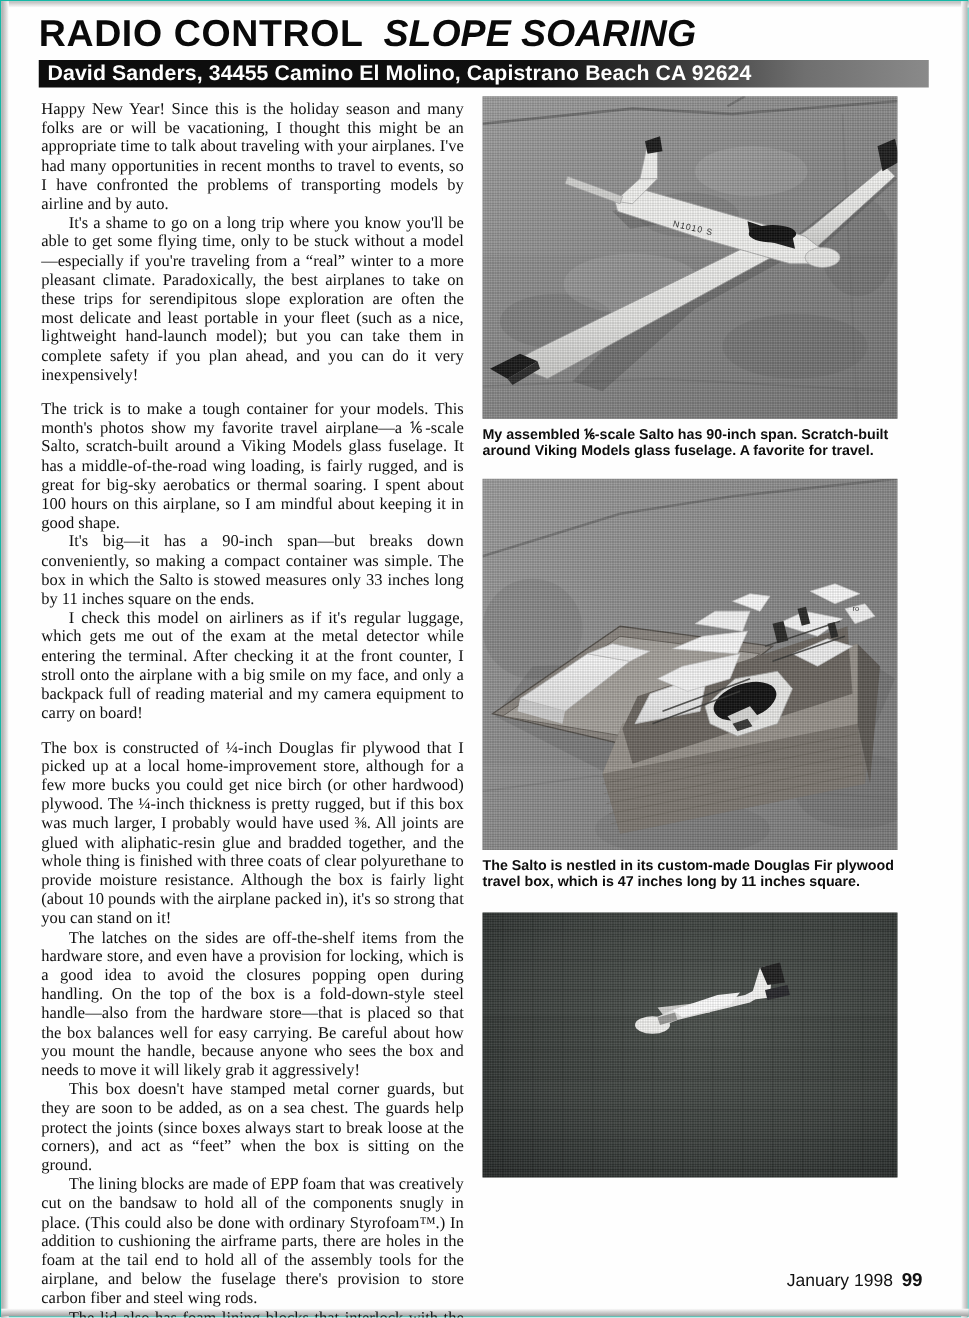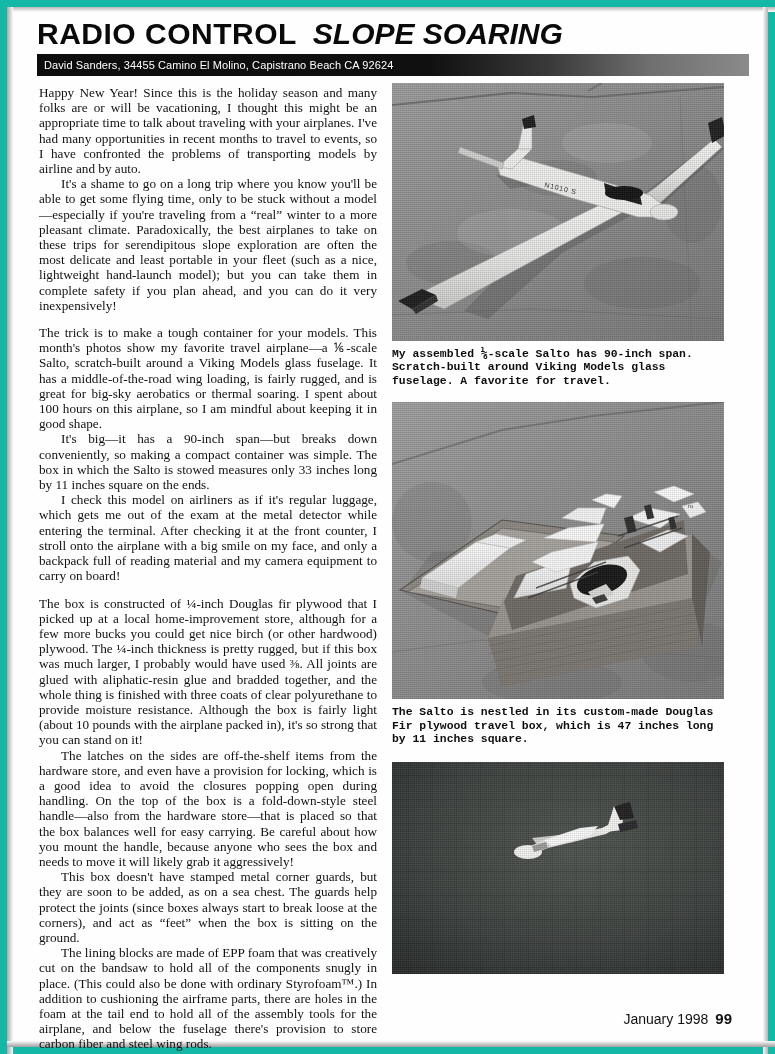--- a/index.html
+++ b/index.html
@@ -8,21 +8,21 @@
     width:775px; height:1054px;
     background:#ffffff;
     font-family:"Liberation Serif", serif;
     position:relative;
     overflow:hidden;
   }
   
   #page {
     position:absolute; inset:0;
     background:#fefefe;
-    border:7px solid #14b8a6;
+    border:1px solid #14b8a6;
   }
   #scanedge-l { position:absolute; left:0; top:0; width:6px; height:1054px; background:linear-gradient(90deg,#a9a9a9,#d8d8d8 60%,#fbfbfb); }
   #scanedge-r { position:absolute; right:0; top:0; width:5px; height:1054px; background:linear-gradient(270deg,#b5b5b5,#dcdcdc 60%,#fbfbfb); }
   #scanedge-t { position:absolute; left:0; top:0; width:775px; height:5px; background:linear-gradient(180deg,#b8b8b8,#e2e2e2 60%,#fcfcfc); }
   #scanedge-b { position:absolute; left:0; bottom:0; width:775px; height:6px; background:linear-gradient(0deg,#a0a0a0,#d5d5d5 60%,#fbfbfb); }
 
   
   #masthead { position:absolute; left:30px; top:12px; width:712px; }
   .mh-title {
     font-family:"Liberation Sans", sans-serif;
@@ -36,22 +36,22 @@
   .mh-title .ital { font-style:italic; margin-left:16px; letter-spacing:0px; }
   .mh-bar {
     margin-top:5px;
     height:22px;
     background:linear-gradient(90deg,#0d0d0d 0%,#101010 55%,#3a3a3a 72%,#6f6f6f 86%,#8a8a8a 100%);
     display:flex; align-items:center;
     padding-left:7px;
   }
   .mh-byline {
     font-family:"Liberation Sans", sans-serif;
-    font-weight:normal;
-    font-size:11px;
+    font-weight:bold;
+    font-size:17px;
     color:#ffffff;
     letter-spacing:0.1px;
     white-space:nowrap;
   }
 
   
   #col-left {
     position:absolute;
     left:32px; top:78px;
     width:338px;
@@ -70,21 +70,21 @@
   
   .photo { position:relative; overflow:hidden; background:#8d8d8d; }
   .photo .grain {
     position:absolute; inset:0;
     background-image:
       repeating-linear-gradient(0deg, rgba(0,0,0,.07) 0 1px, rgba(255,255,255,.05) 1px 2px),
       repeating-linear-gradient(90deg, rgba(0,0,0,.06) 0 1px, rgba(255,255,255,.04) 1px 2px);
     pointer-events:none;
   }
   .caption {
-    font-family:Liberation Mono, monospace;
+    font-family:Liberation Sans, sans-serif;
     font-weight:bold;
     font-size:11.4px;
     line-height:13.4px;
     color:#0d0d0d;
     margin-top:7px;
   }
 
   
   #photo1 { width:332px; height:258px;
     background:

